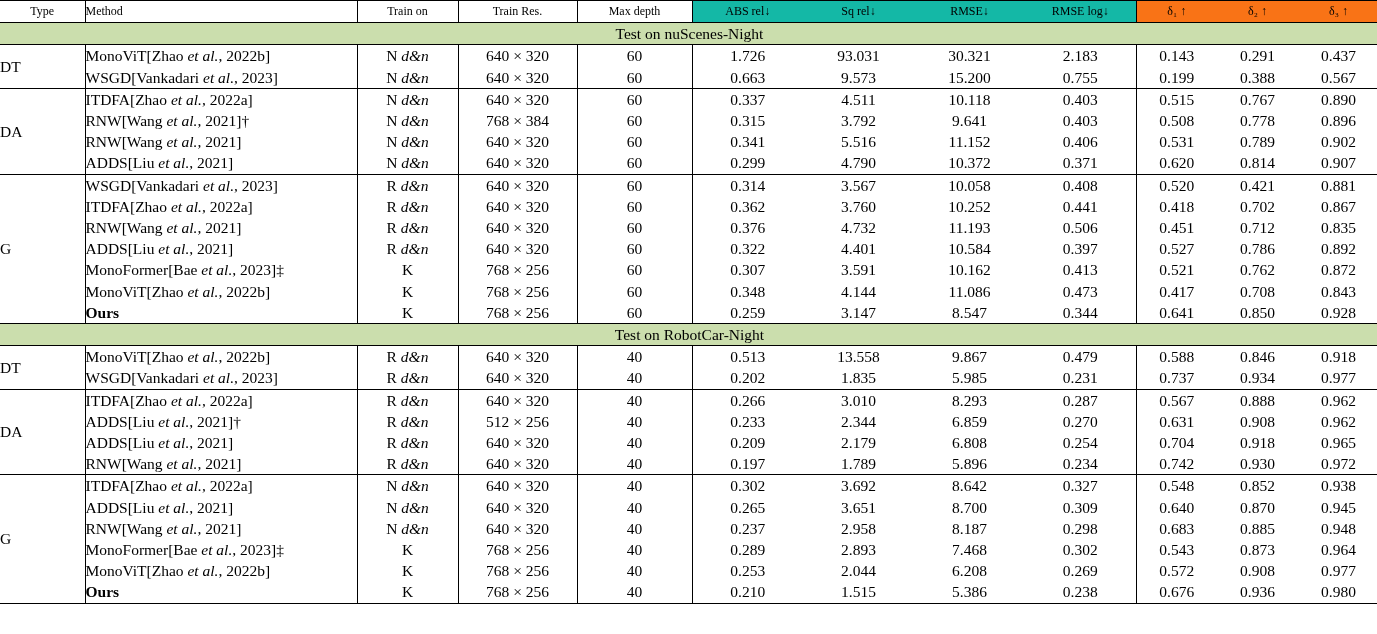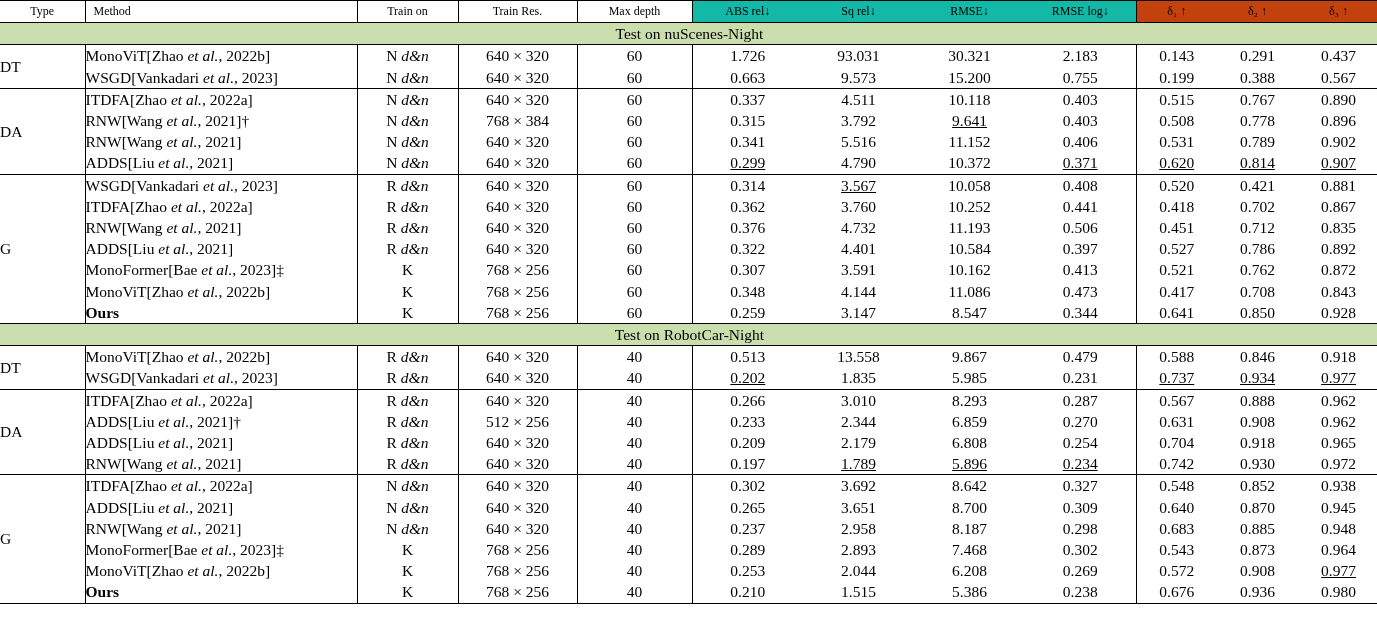--- a/index.html
+++ b/index.html
@@ -40,35 +40,35 @@
   .vr{border-right:1.1px solid #000;}
 
   thead td{
     border-top:1.6px solid #000;
     border-bottom:1.1px solid #000;
     text-align:center;
     height:25px;line-height:25px;
     font-size:12px;
   }
   td.hl-orange{background:#14b8a6;}
-  td.hl-blue{background:#c2410c;}
+  td.hl-blue{background:#f97316;}
 
   td.banner{
     background:#CBDEAD;
     text-align:center;
     height:20px;line-height:20px;
     border-bottom:1.1px solid #000;
     font-size:15.5px;
   }
 
   .ctr{text-align:center;}
   .lft{text-align:left;padding-left:8px;}
 
   .b{font-weight:bold;}
-  .u{text-decoration:underline;text-underline-offset:1px;}
+  .u{text-underline-offset:1px;}
   em{}
 
   .grp{
     text-align:left;
     border-right:1.1px solid #000;
   }
 </style>
 </head>
 <body>
 
@@ -83,21 +83,21 @@
       <col class="c-m">
       <col class="c-m">
       <col class="c-m">
     <col class="c-d">
       <col class="c-d">
       <col class="c-d">
   </colgroup>
   <thead>
     <tr id="header-row">
         <td class="vr">Type</td>
-        <td class="vr" style="text-align: left; padding-left: 8px;">Method</td>
+        <td class="vr" style="text-align: left; ">Method</td>
         <td class="vr">Train on</td>
         <td class="vr">Train Res.</td>
         <td class="vr">Max depth</td>
         <td class="hl-orange">ABS rel↓</td>
         <td class="hl-orange">Sq rel↓</td>
         <td class="hl-orange">RMSE↓</td>
         <td class="hl-orange vr">RMSE log↓</td>
         <td class="hl-blue">δ₁ ↑</td>
         <td class="hl-blue">δ₂ ↑</td>
         <td class="hl-blue">δ₃ ↑</td>

